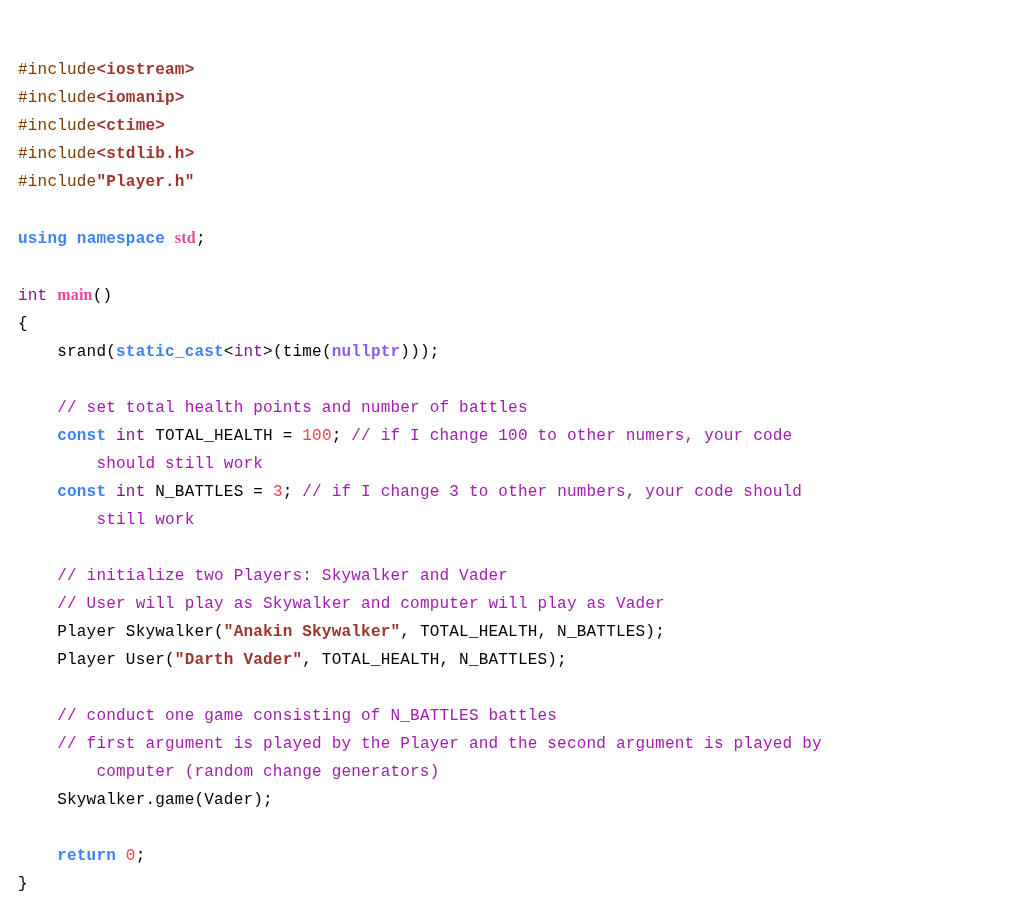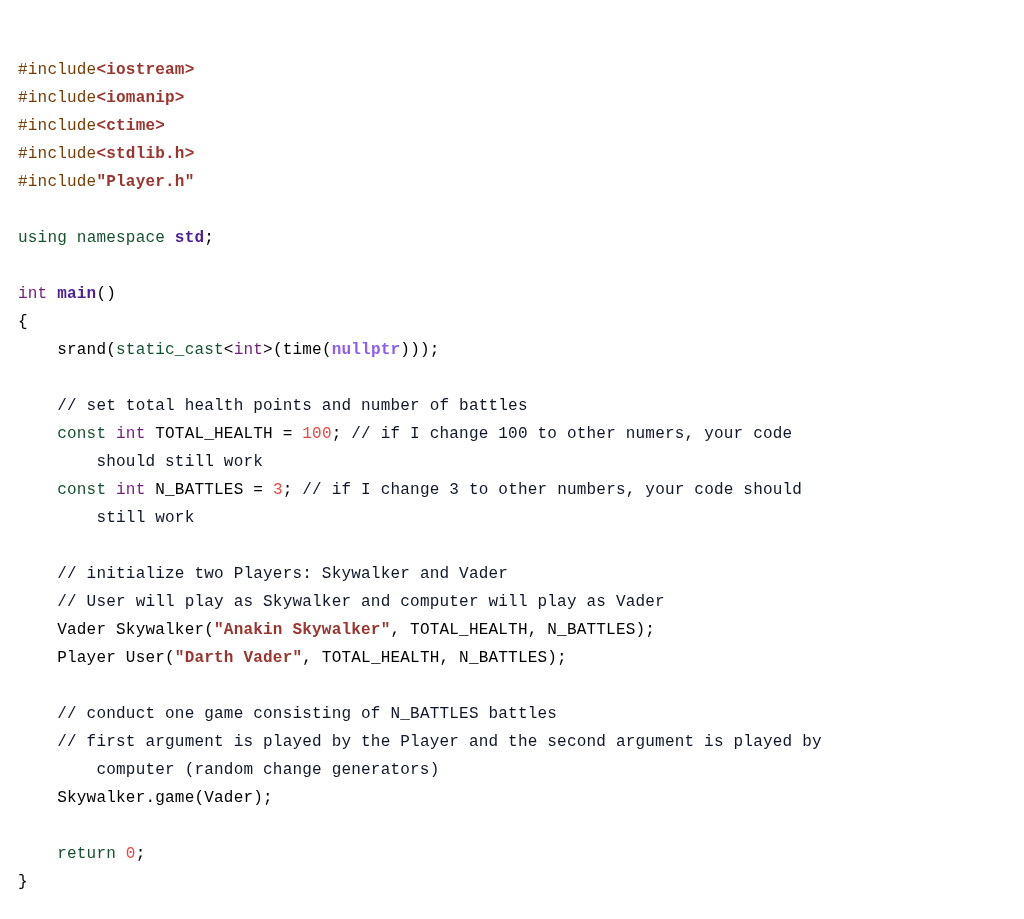--- a/index.html
+++ b/index.html
@@ -9,26 +9,26 @@
       font-size: 16px;
       line-height: 28px;
       background: #ffffff;
       color: #000000;
       white-space: pre;
       letter-spacing: 0.2px;
     }
     .tok { display: inline; }
     .preproc   { color: #773d05; font-weight: 400; }
     .string    { color: #9a342d; font-weight: 600; }
-    .keyword   { color: #14532d; font-weight: 400; }
+    .keyword   { color: #3b82f6; font-weight: 700; }
     .type      { color: #791f80; font-weight: 400; }
-    .ident-blue{ color: #4c1d95; font-weight: 600; }
+    .ident-blue{ color: #ec4899; font-weight: 600; font-family: Liberation Serif, serif; }
     .number    { color: #ef4444; }
     .nullkw    { color: #8b5cf6; font-weight: 600; }
-    .comment   { color: #0f172a; }
+    .comment   { color: #a21caf; }
     .default   { color: #000000; }
   </style>
 </head>
 <body>
 <span class="tok preproc">#include</span><span class="tok string">&lt;iostream&gt;</span>
 <span class="tok preproc">#include</span><span class="tok string">&lt;iomanip&gt;</span>
 <span class="tok preproc">#include</span><span class="tok string">&lt;ctime&gt;</span>
 <span class="tok preproc">#include</span><span class="tok string">&lt;stdlib.h&gt;</span>
 <span class="tok preproc">#include</span><span class="tok string">"Player.h"</span>
 <span class="tok default"> </span>
@@ -39,21 +39,21 @@
 <span class="tok default">    </span><span class="tok default">srand(</span><span class="tok keyword">static_cast</span><span class="tok default">&lt;</span><span class="tok type">int</span><span class="tok default">&gt;(time(</span><span class="tok nullkw">nullptr</span><span class="tok default">)));</span>
 <span class="tok default"> </span>
 <span class="tok default">    </span><span class="tok comment">// set total health points and number of battles</span>
 <span class="tok default">    </span><span class="tok keyword">const</span><span class="tok default"> </span><span class="tok type">int</span><span class="tok default"> TOTAL_HEALTH = </span><span class="tok number">100</span><span class="tok default">; </span><span class="tok comment">// if I change 100 to other numers, your code</span>
 <span class="tok default">        </span><span class="tok comment">should still work</span>
 <span class="tok default">    </span><span class="tok keyword">const</span><span class="tok default"> </span><span class="tok type">int</span><span class="tok default"> N_BATTLES = </span><span class="tok number">3</span><span class="tok default">; </span><span class="tok comment">// if I change 3 to other numbers, your code should</span>
 <span class="tok default">        </span><span class="tok comment">still work</span>
 <span class="tok default"> </span>
 <span class="tok default">    </span><span class="tok comment">// initialize two Players: Skywalker and Vader</span>
 <span class="tok default">    </span><span class="tok comment">// User will play as Skywalker and computer will play as Vader</span>
-<span class="tok default">    </span><span class="tok default">Vader Skywalker(</span><span class="tok string">"Anakin Skywalker"</span><span class="tok default">, TOTAL_HEALTH, N_BATTLES);</span>
+<span class="tok default">    </span><span class="tok default">Player Skywalker(</span><span class="tok string">"Anakin Skywalker"</span><span class="tok default">, TOTAL_HEALTH, N_BATTLES);</span>
 <span class="tok default">    </span><span class="tok default">Player User(</span><span class="tok string">"Darth Vader"</span><span class="tok default">, TOTAL_HEALTH, N_BATTLES);</span>
 <span class="tok default"> </span>
 <span class="tok default">    </span><span class="tok comment">// conduct one game consisting of N_BATTLES battles</span>
 <span class="tok default">    </span><span class="tok comment">// first argument is played by the Player and the second argument is played by</span>
 <span class="tok default">        </span><span class="tok comment">computer (random change generators)</span>
 <span class="tok default">    </span><span class="tok default">Skywalker.game(Vader);</span>
 <span class="tok default"> </span>
 <span class="tok default">    </span><span class="tok keyword">return</span><span class="tok default"> </span><span class="tok number">0</span><span class="tok default">;</span>
 <span class="tok default">}</span>
 

